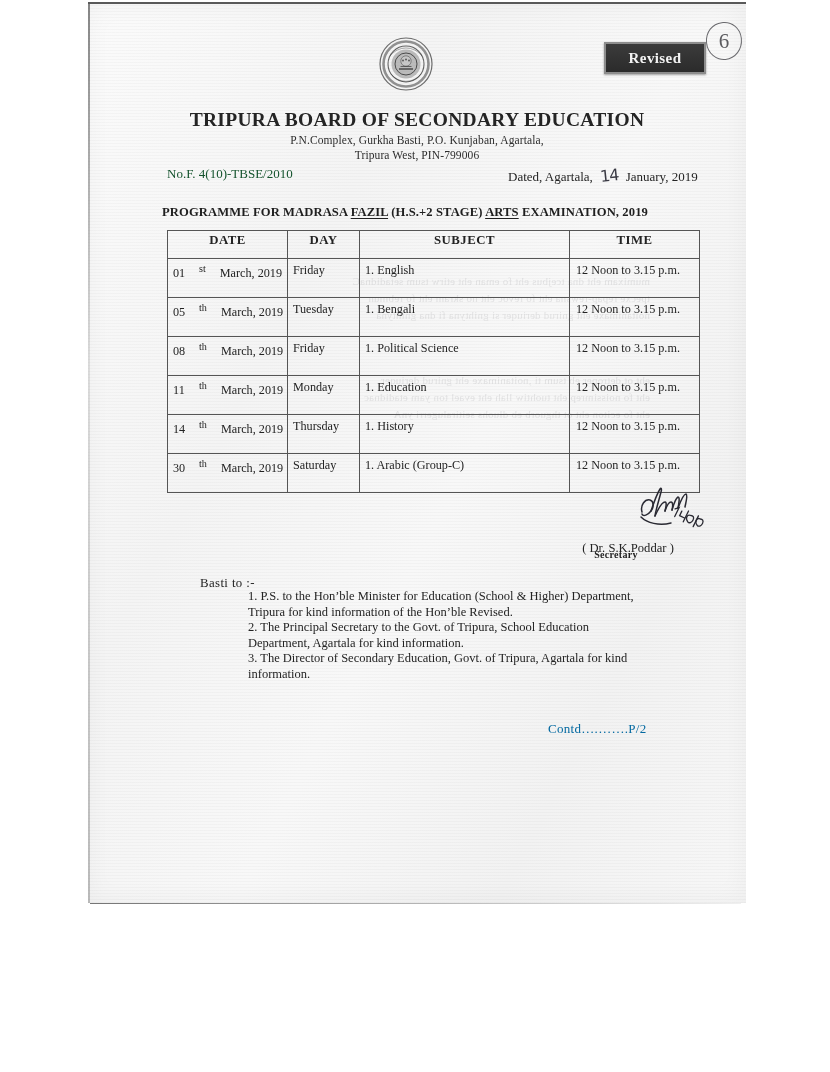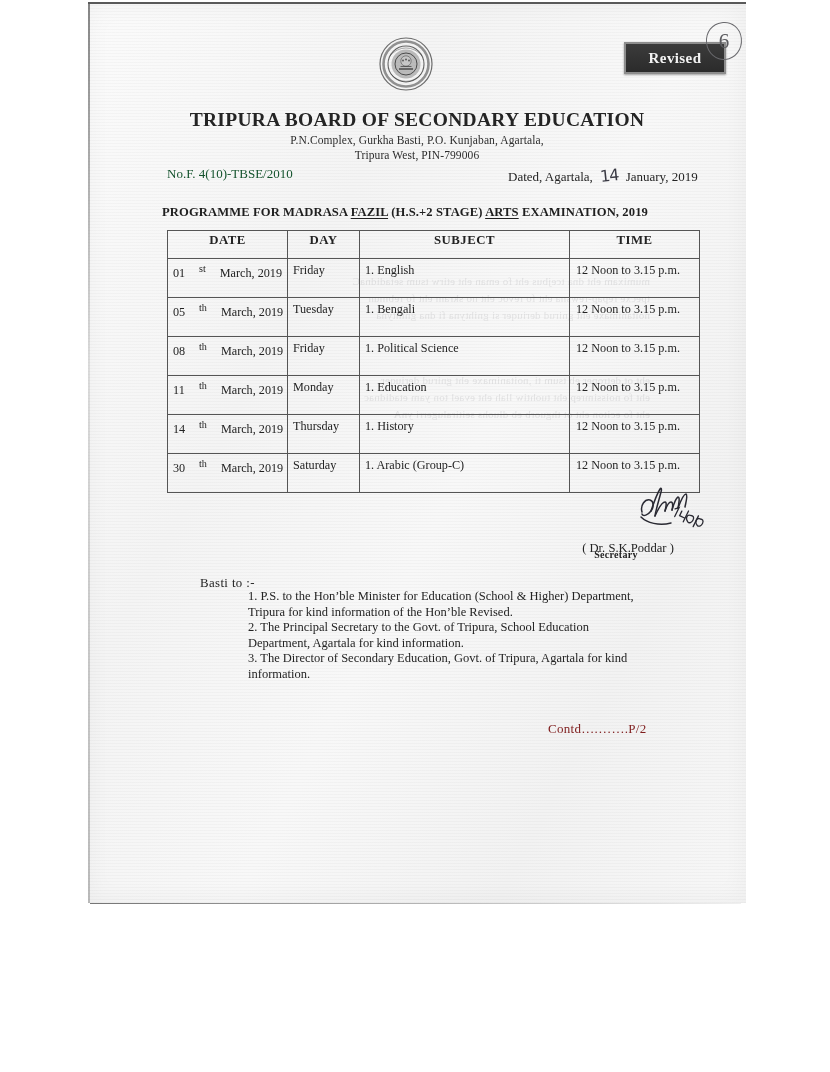--- a/index.html
+++ b/index.html
@@ -51,21 +51,20 @@
     position:absolute;left:516px;top:38px;
     width:98px;height:28px;
     background:linear-gradient(180deg,#3b3b3b,#2b2b2b);
     border:2px solid #8d8d8d;
     box-shadow:0 1px 2px rgba(0,0,0,.35);
     color:#f2f2f2;
     font-family:"Liberation Serif", serif;
     font-weight:bold;font-size:15px;
     display:flex;align-items:center;justify-content:center;
     letter-spacing:.4px;
-    margin-left:20px;
   }
   .page-number{
     position:absolute;left:618px;top:18px;
     width:36px;height:38px;
     color:#5c5c60;
     font-family:"Liberation Serif", serif;
     font-size:21px;
     display:flex;align-items:center;justify-content:center;
   }
   .page-number .circ{
@@ -143,21 +142,21 @@
   .copy-label{
     position:absolute;left:112px;top:572px;font-size:12.8px;color:#232323;
     letter-spacing:.4px;
   }
   .copy-list{
     position:absolute;left:160px;top:585px;width:420px;
     font-size:12.5px;line-height:15.5px;color:#232323;
   }
   .copy-list div{margin:0;}
   .contd{
-    position:absolute;left:460px;top:717px;font-size:13px;color:#7f1d1d;
+    position:absolute;left:460px;top:717px;font-size:13px;color:#0369a1;
     letter-spacing:.3px;
   }
 </style>
 </head>
 <body>
 
 <div class="scan-sheet"></div>
 <div class="edge-left"></div>
 
 <div class="ghost" style="left:210px;top:256px;width:440px;">

